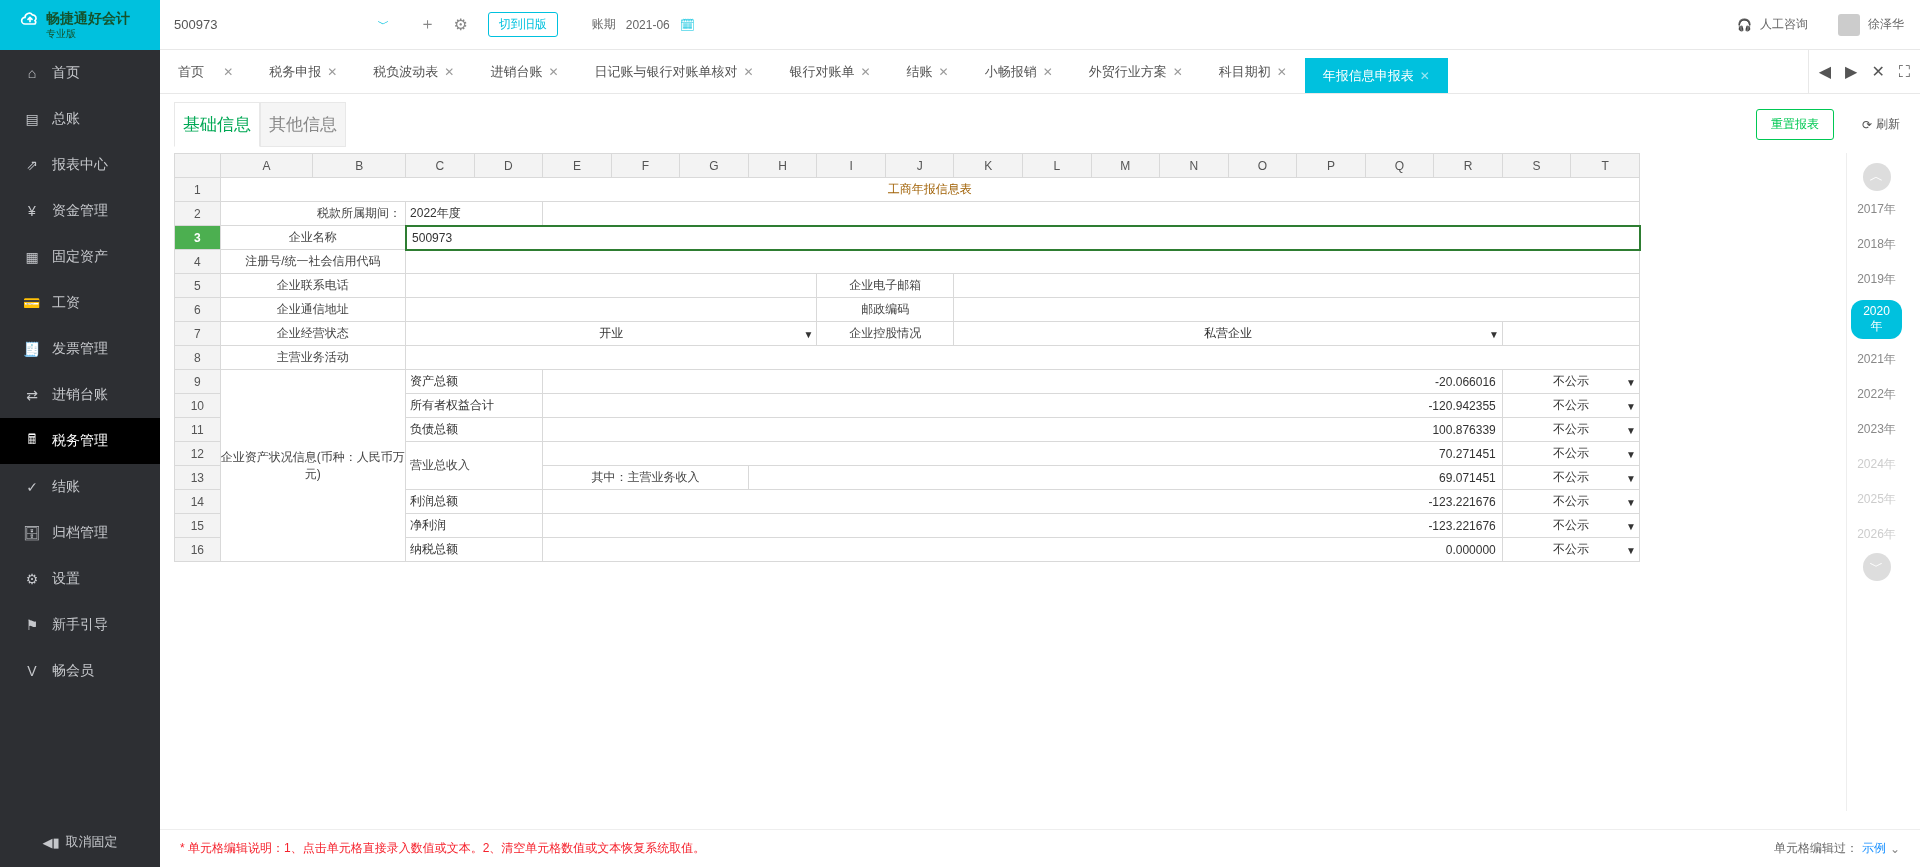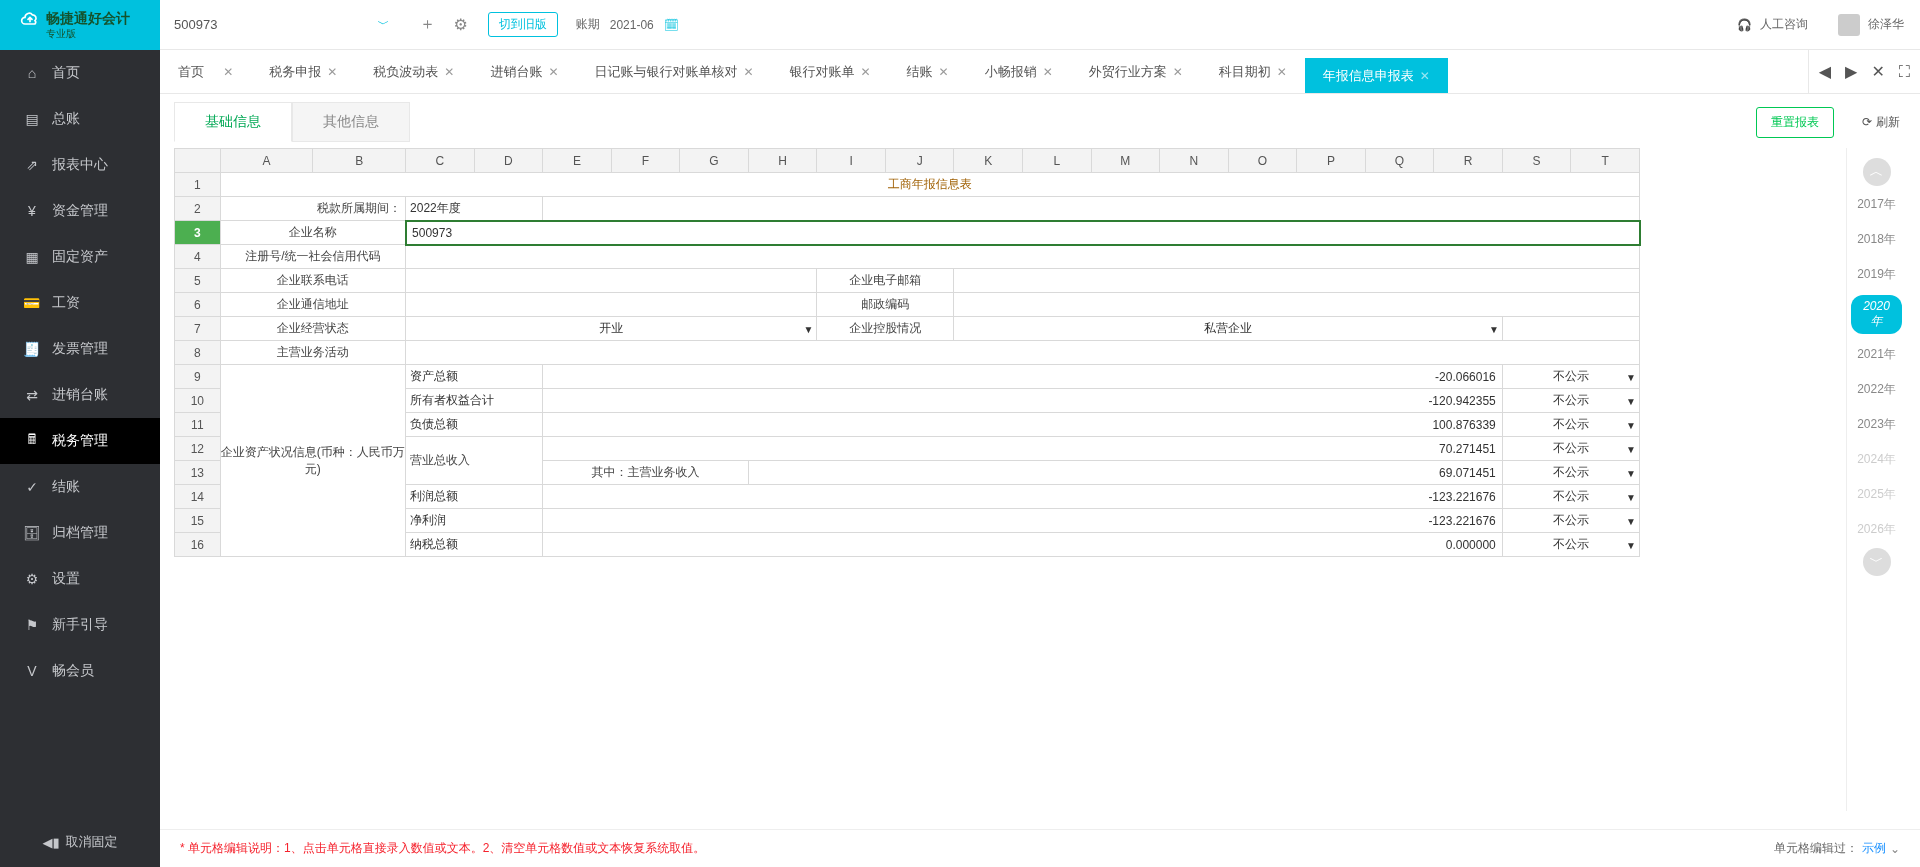--- a/index.html
+++ b/index.html
@@ -15,21 +15,21 @@
 
 .company-select { display: flex; align-items: center; padding: 0 14px; height: 50px; min-width: 240px; }
 .company-name { color: #555; font-size: 13px; }
 .company-chev { color: #00c1de; margin-left: auto; margin-right: 8px; padding-left: 160px; }
 
 .topbar-icons { display: flex; align-items: center; gap: 18px; padding: 0 8px; }
 .topbar-icon { color: #888; font-size: 16px; cursor: pointer; }
 
 .version-btn { border: 1px solid #00c1de; color: #00c1de; padding: 3px 10px; border-radius: 3px; font-size: 12px; cursor: pointer; margin-left: 12px; }
 
-.period-area { display: flex; align-items: center; gap: 10px; margin-left: 18px; color: #666; }
+.period-area { display: flex; align-items: center; gap: 10px; margin-left: 34px; color: #666; }
 .period-icon { color: #00c1de; }
 
 .spacer { flex: 1; }
 
 .help-area { display: flex; align-items: center; gap: 8px; color: #666; padding: 0 14px; cursor: pointer; }
 .user-area { display: flex; align-items: center; gap: 8px; color: #666; padding: 0 16px; cursor: pointer; }
 .avatar { width: 22px; height: 22px; background: #ccc; border-radius: 3px; }
 
 
 .wrapper { display: flex; height: calc(100vh - 50px); }
@@ -46,21 +46,21 @@
 
 .tabrow { display: flex; align-items: stretch; height: 44px; border-bottom: 1px solid #e8e8e8; overflow: hidden; }
 .tab { display: flex; align-items: center; gap: 6px; padding: 0 18px; white-space: nowrap; color: #555; cursor: pointer; font-size: 13px; position: relative; }
 .tab.active { background: #00c1de; color: #fff; margin-top: 8px; }
 .tab-close { font-size: 12px; color: inherit; opacity: 0.6; }
 .tab-nav { display: flex; align-items: center; border-left: 1px solid #e8e8e8; padding: 0 10px; gap: 14px; margin-left: auto; }
 .tab-nav span { cursor: pointer; font-size: 16px; color: #555; }
 
 
 .subbar { display: flex; align-items: center; padding: 8px 20px 0 14px; gap: 8px; }
-.subtab { padding: 10px 30px; color: #888; cursor: pointer; font-size: 14px; border: 1px solid transparent; }
+.subtab { padding: 10px 8px; color: #888; cursor: pointer; font-size: 17px; border: 1px solid transparent; }
 .subtab.active { color: #00a854; border: 1px solid #e8e8e8; border-bottom: 1px solid #fff; background: #fff; }
 .subtab:not(.active){ background:#f5f5f5; border:1px solid #e8e8e8; }
 .subbar-right { margin-left: auto; display: flex; gap: 28px; align-items: center; }
 .btn-green { border: 1px solid #00c853; color: #00c853; background: #fff; padding: 6px 14px; border-radius: 3px; cursor: pointer; font-size: 12px; }
 .btn-refresh { display: flex; align-items: center; gap: 4px; color: #555; cursor: pointer; font-size: 12px; }
 
 
 .sheet-wrap { flex: 1; display: flex; overflow: hidden; margin: 6px 14px 2px 14px; position: relative; }
 .sheet { flex: 1; overflow: auto; position: relative; }
 table.grid { border-collapse: collapse; width: 1466px; table-layout: fixed; }
@@ -81,21 +81,21 @@
 .huge { height: 82px; }
 
 .val-right { text-align: right; padding-right: 6px !important; }
 .dd-cell { position: relative; text-align: center; }
 .dd-arrow { position: absolute; right: 3px; top: 50%; transform: translateY(-50%); font-size: 10px; color: #333; }
 
 
 .year-panel { width: 60px; background: #fff; border-left: 1px solid #eee; display: flex; flex-direction: column; align-items: center; padding-top: 10px; gap: 2px; }
 .year-nav { width: 28px; height: 28px; background: #ddd; border-radius: 14px; display: flex; align-items: center; justify-content: center; color: #fff; cursor: pointer; font-size: 14px; }
 .year-item { padding: 8px 0; width: 100%; text-align: center; color: #888; cursor: pointer; font-size: 12px; }
-.year-item.active { background: #00c1de; color: #fff; border-radius: 12px; margin: 2px 4px; width: auto; padding: 4px 8px; font-style: italic; }
+.year-item.active { background: #00c1de; color: #fff; border-radius: 12px; margin: 2px 4px; width: auto; padding: 4px 8px; }
 .year-item.dim { color: #ccc; }
 
 
 .footer-hint { display: flex; align-items: center; padding: 10px 20px; border-top: 1px solid #eee; color: #f5222d; font-size: 12px; gap: 4px; }
 .footer-right { margin-left: auto; color: #666; display: flex; gap: 4px; align-items: center; }
 .footer-right a { color: #1890ff; text-decoration: none; }
 
 .hscroll { height: 16px; overflow-x: scroll; margin: 0 14px; }
 .hscroll-inner { width: 2000px; height: 1px; }
 

